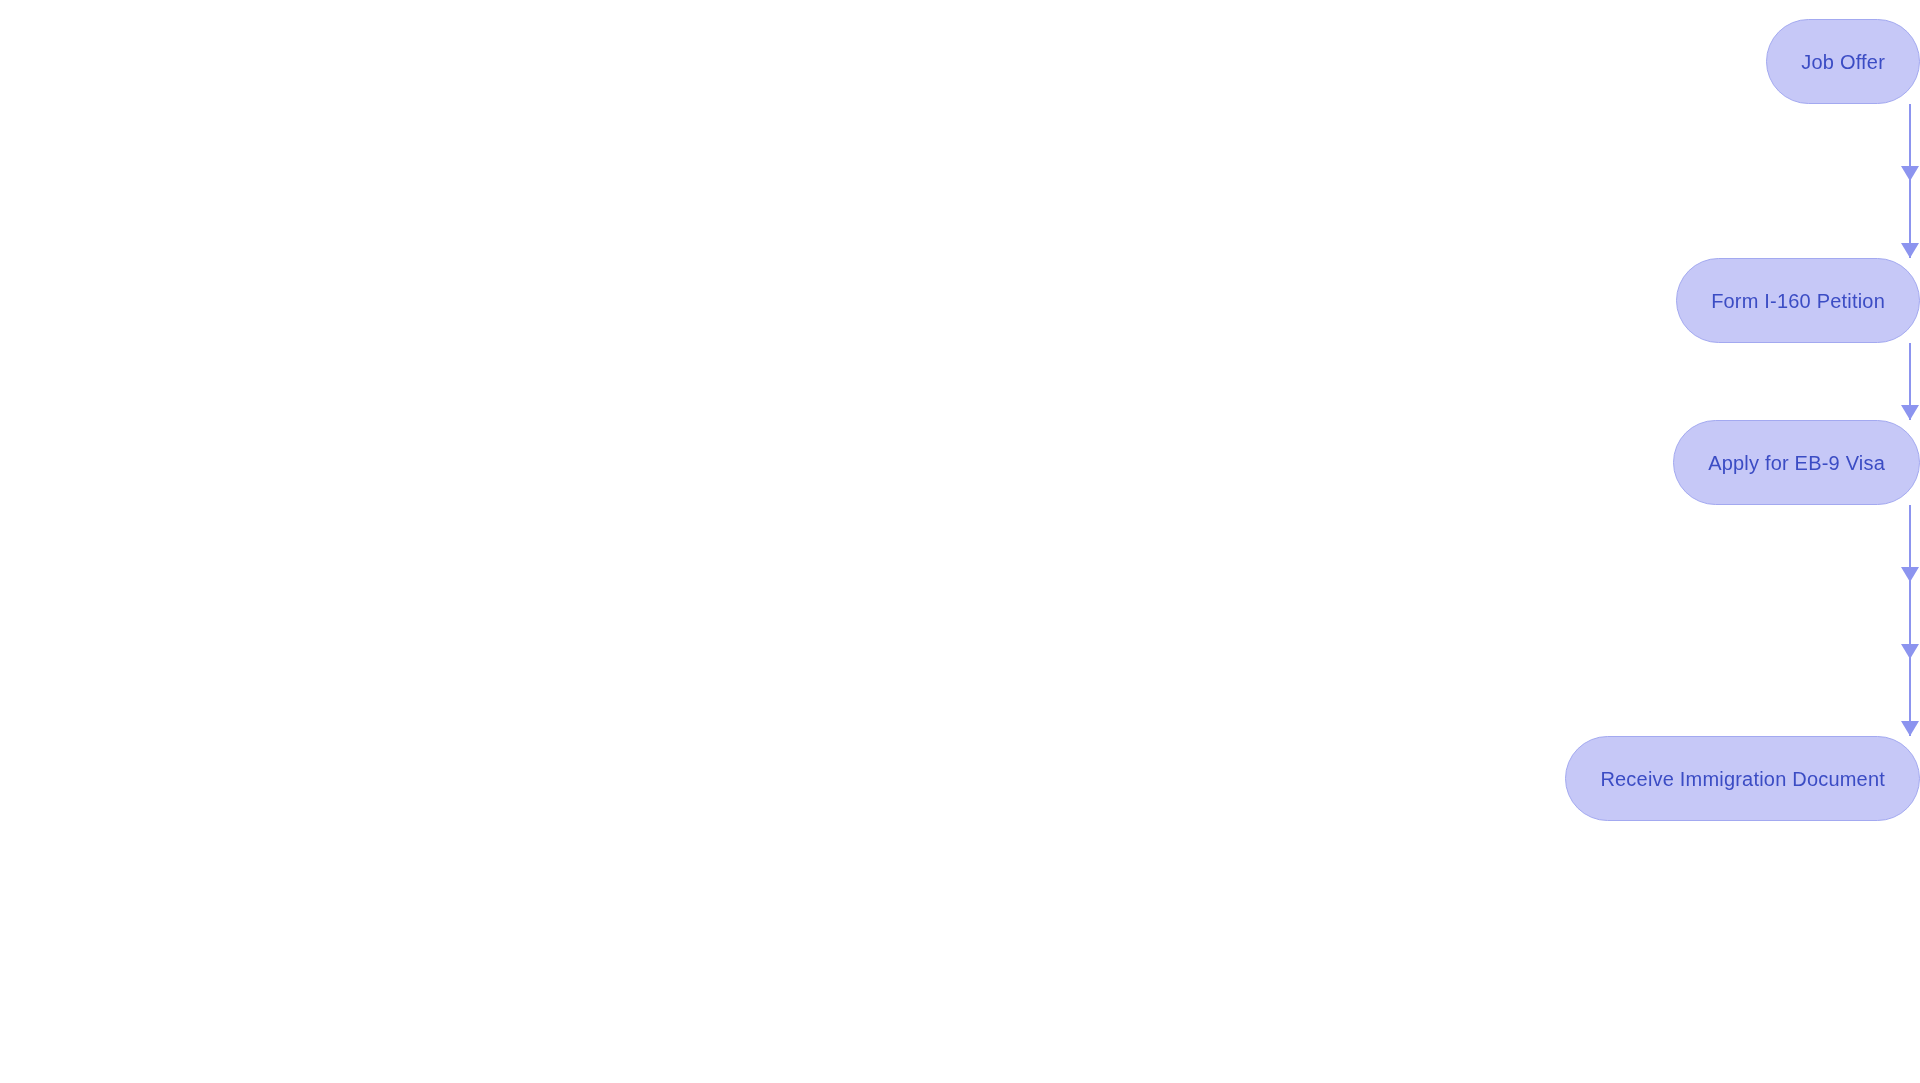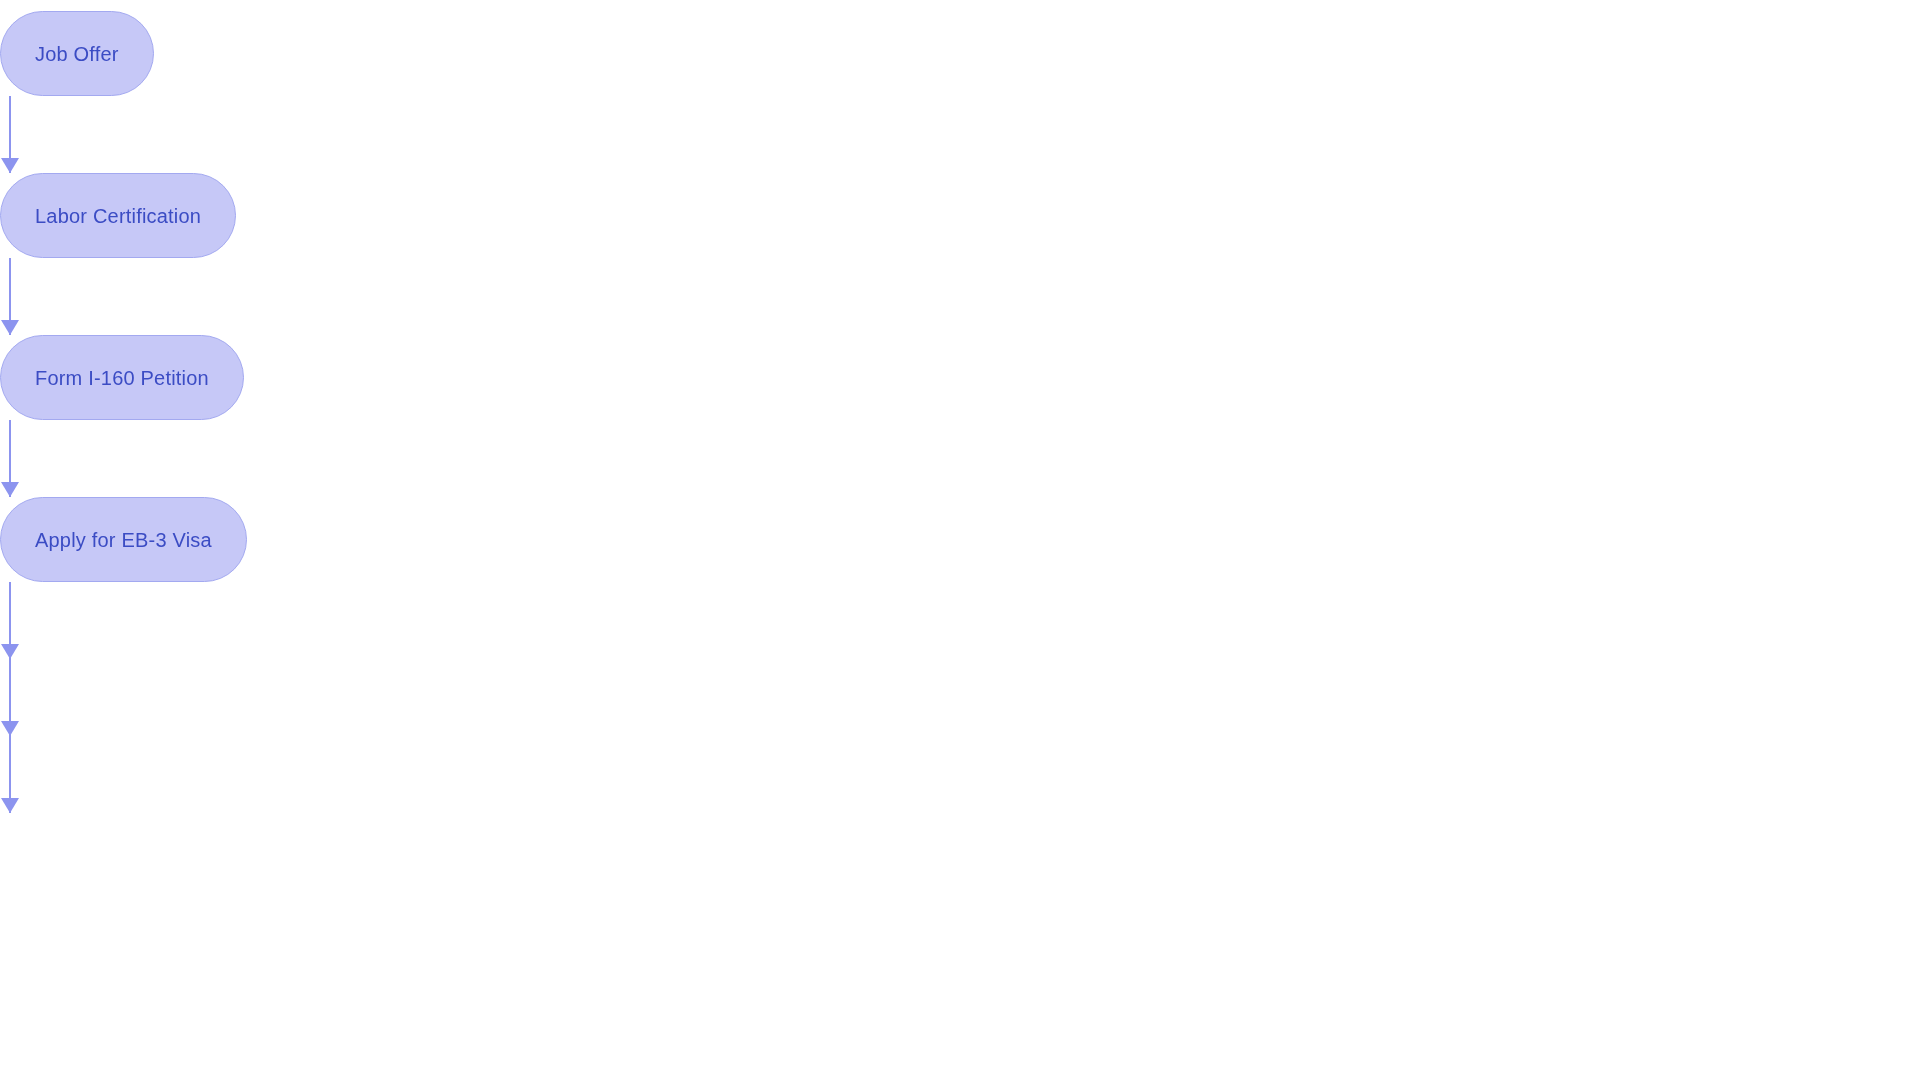--- a/index.html
+++ b/index.html
@@ -9,23 +9,23 @@
     --arrow:#8c94ef;
     --bg:#ffffff;
   }
   *{margin:0;padding:0;box-sizing:border-box;}
   html,body{width:1920px;height:1083px;background:var(--bg);overflow:hidden;
     font-family:"Liberation Sans","DejaVu Sans",sans-serif;}
   .canvas{
     position:relative;width:1920px;height:1083px;background:var(--bg);
   }
   .column{
-    position:absolute;left:0;top:0;width:100%;
+    position:absolute;left:0;top:8px;width:100%;
     padding-top:11px;
-    display:flex;flex-direction:column;align-items:flex-start;
+    display:flex;flex-direction:column;align-items:flex-end;
   }
   .node{
     height:85px;
     min-width:148px;
     padding:0 34px;
     background:var(--node-fill);
     border:1.5px solid var(--node-border);
     border-radius:42.5px;
     display:flex;align-items:center;justify-content:center;
     flex:0 0 auto;
@@ -62,43 +62,43 @@
 
 <div class="canvas">
   <div class="column" id="flow-root">
       <div class="node">
         <span class="label">Job Offer</span>
       </div>
       <div class="connector">
         <div class="line"></div>
         <div class="head"></div>
       </div>
-      <div class="node">
-        <span class="label">Labor Certification</span>
-      </div>
       <div class="connector">
         <div class="line"></div>
         <div class="head"></div>
       </div>
       <div class="node">
         <span class="label">Form I-160 Petition</span>
       </div>
       <div class="connector">
         <div class="line"></div>
         <div class="head"></div>
       </div>
       <div class="node">
-        <span class="label">Apply for EB-3 Visa</span>
+        <span class="label">Apply for EB-9 Visa</span>
       </div>
       <div class="connector">
         <div class="line"></div>
         <div class="head"></div>
       </div>
       <div class="connector">
         <div class="line"></div>
         <div class="head"></div>
       </div>
       <div class="connector">
         <div class="line"></div>
         <div class="head"></div>
       </div>
+      <div class="node">
+        <span class="label">Receive Immigration Document</span>
+      </div>
     </div>
 </div>
 
 </body></html>

